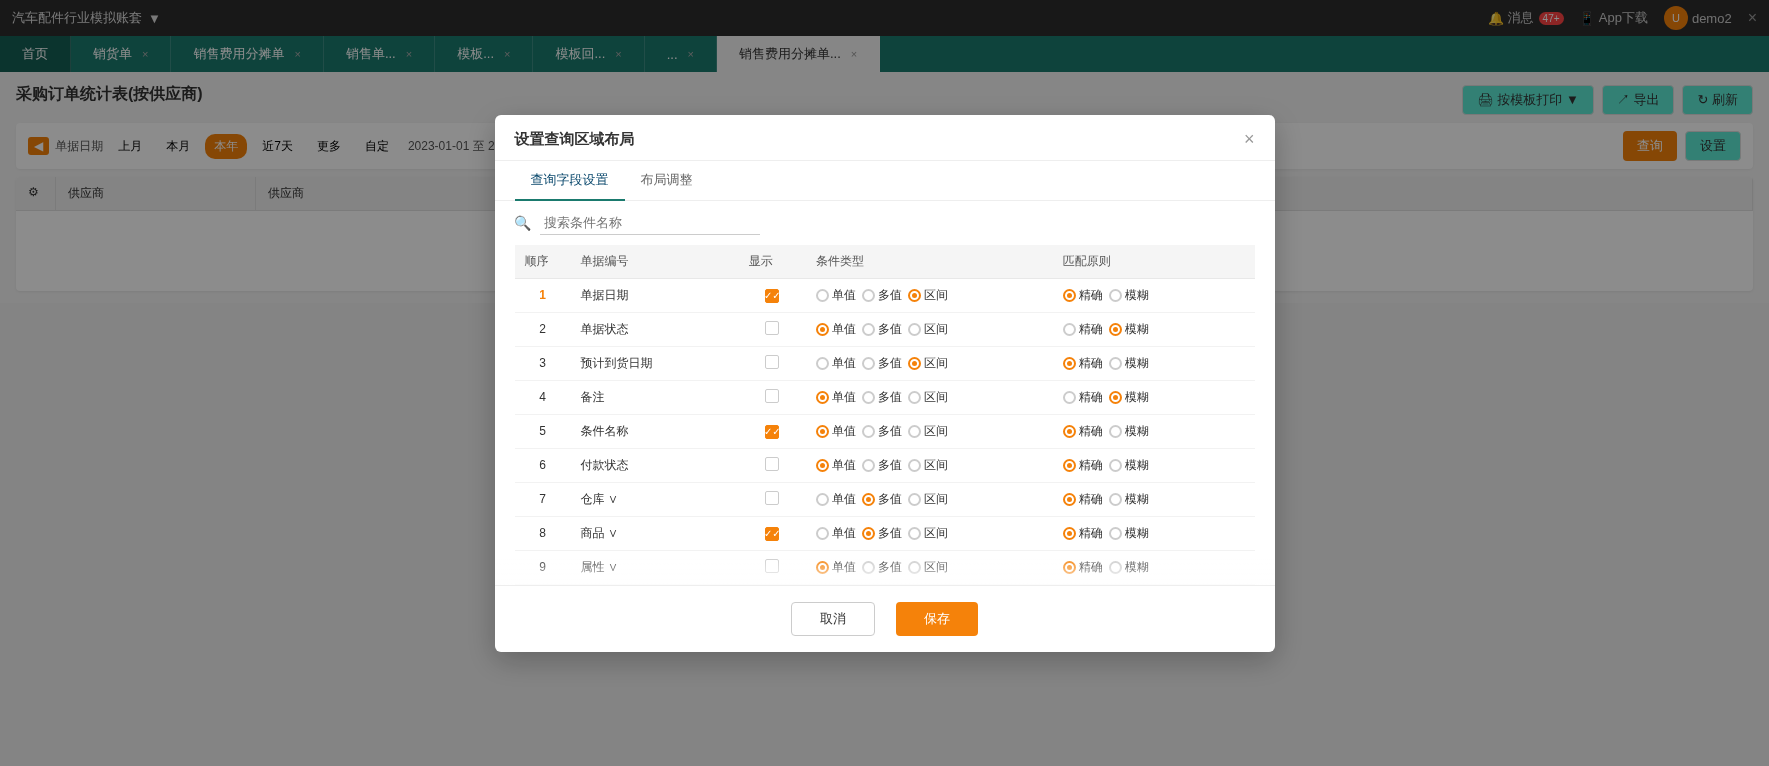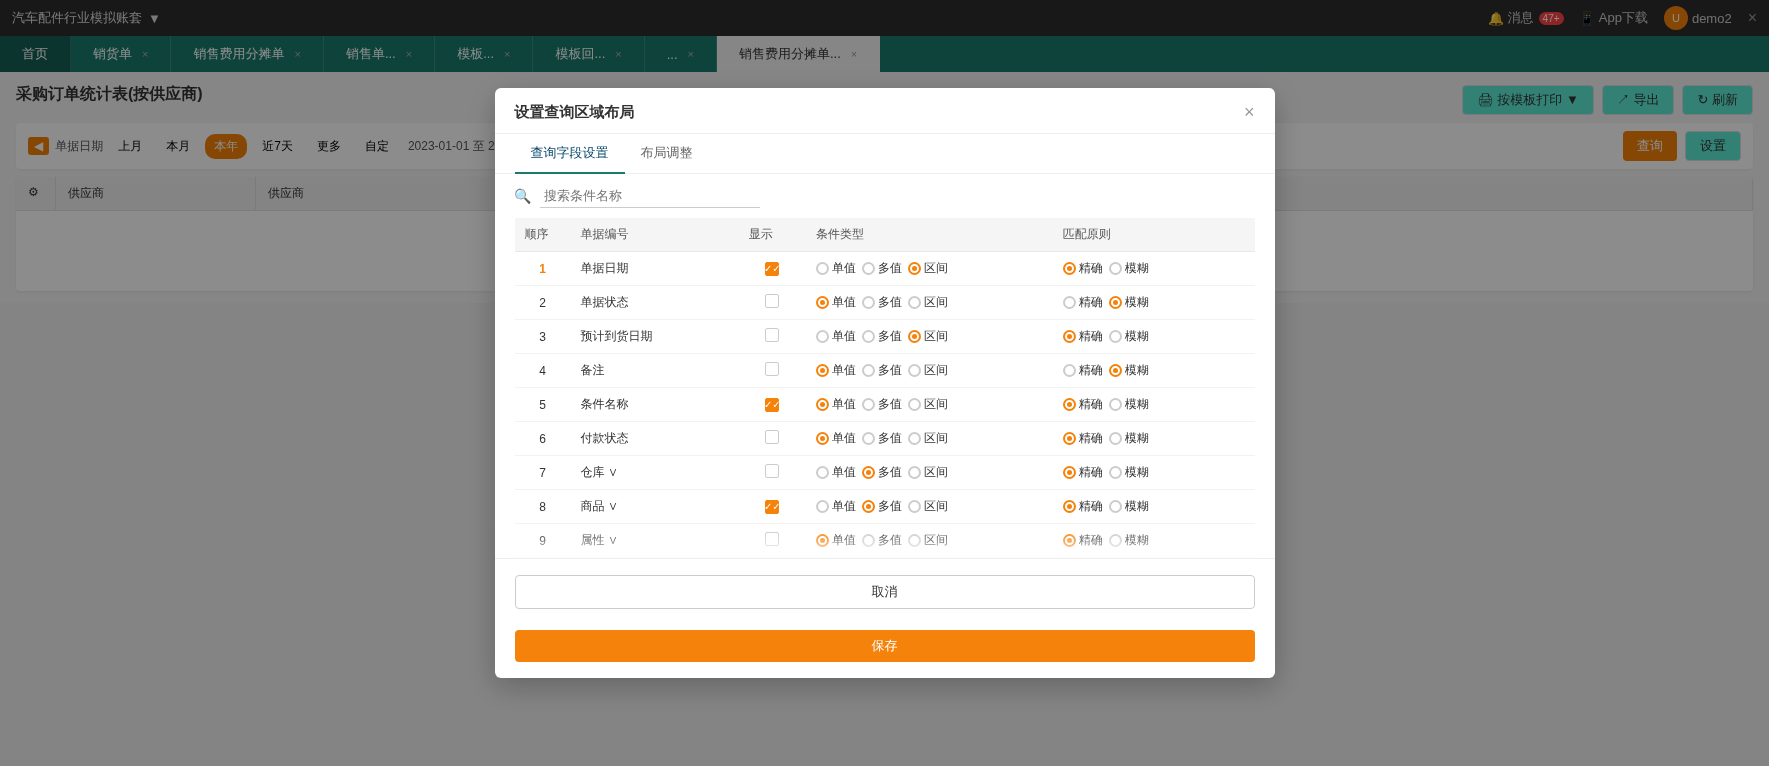--- a/index.html
+++ b/index.html
@@ -234,21 +234,20 @@
     .dialog-table-wrap::-webkit-scrollbar { width: 6px; }
     .dialog-table-wrap::-webkit-scrollbar-thumb { background: #ccc; border-radius: 3px; }
 
     
     .dialog-footer {
       display: flex;
       justify-content: center;
       gap: 21px;
       padding: 16px 20px;
       border-top: 1px solid #eee;
-      flex-direction: column;
     }
     .btn-cancel {
       border: 1px solid #ccc;
       background: #fff;
       color: #333;
       border-radius: 4px;
       padding: 7px 28px;
       font-size: 13px;
       cursor: pointer;
     }

